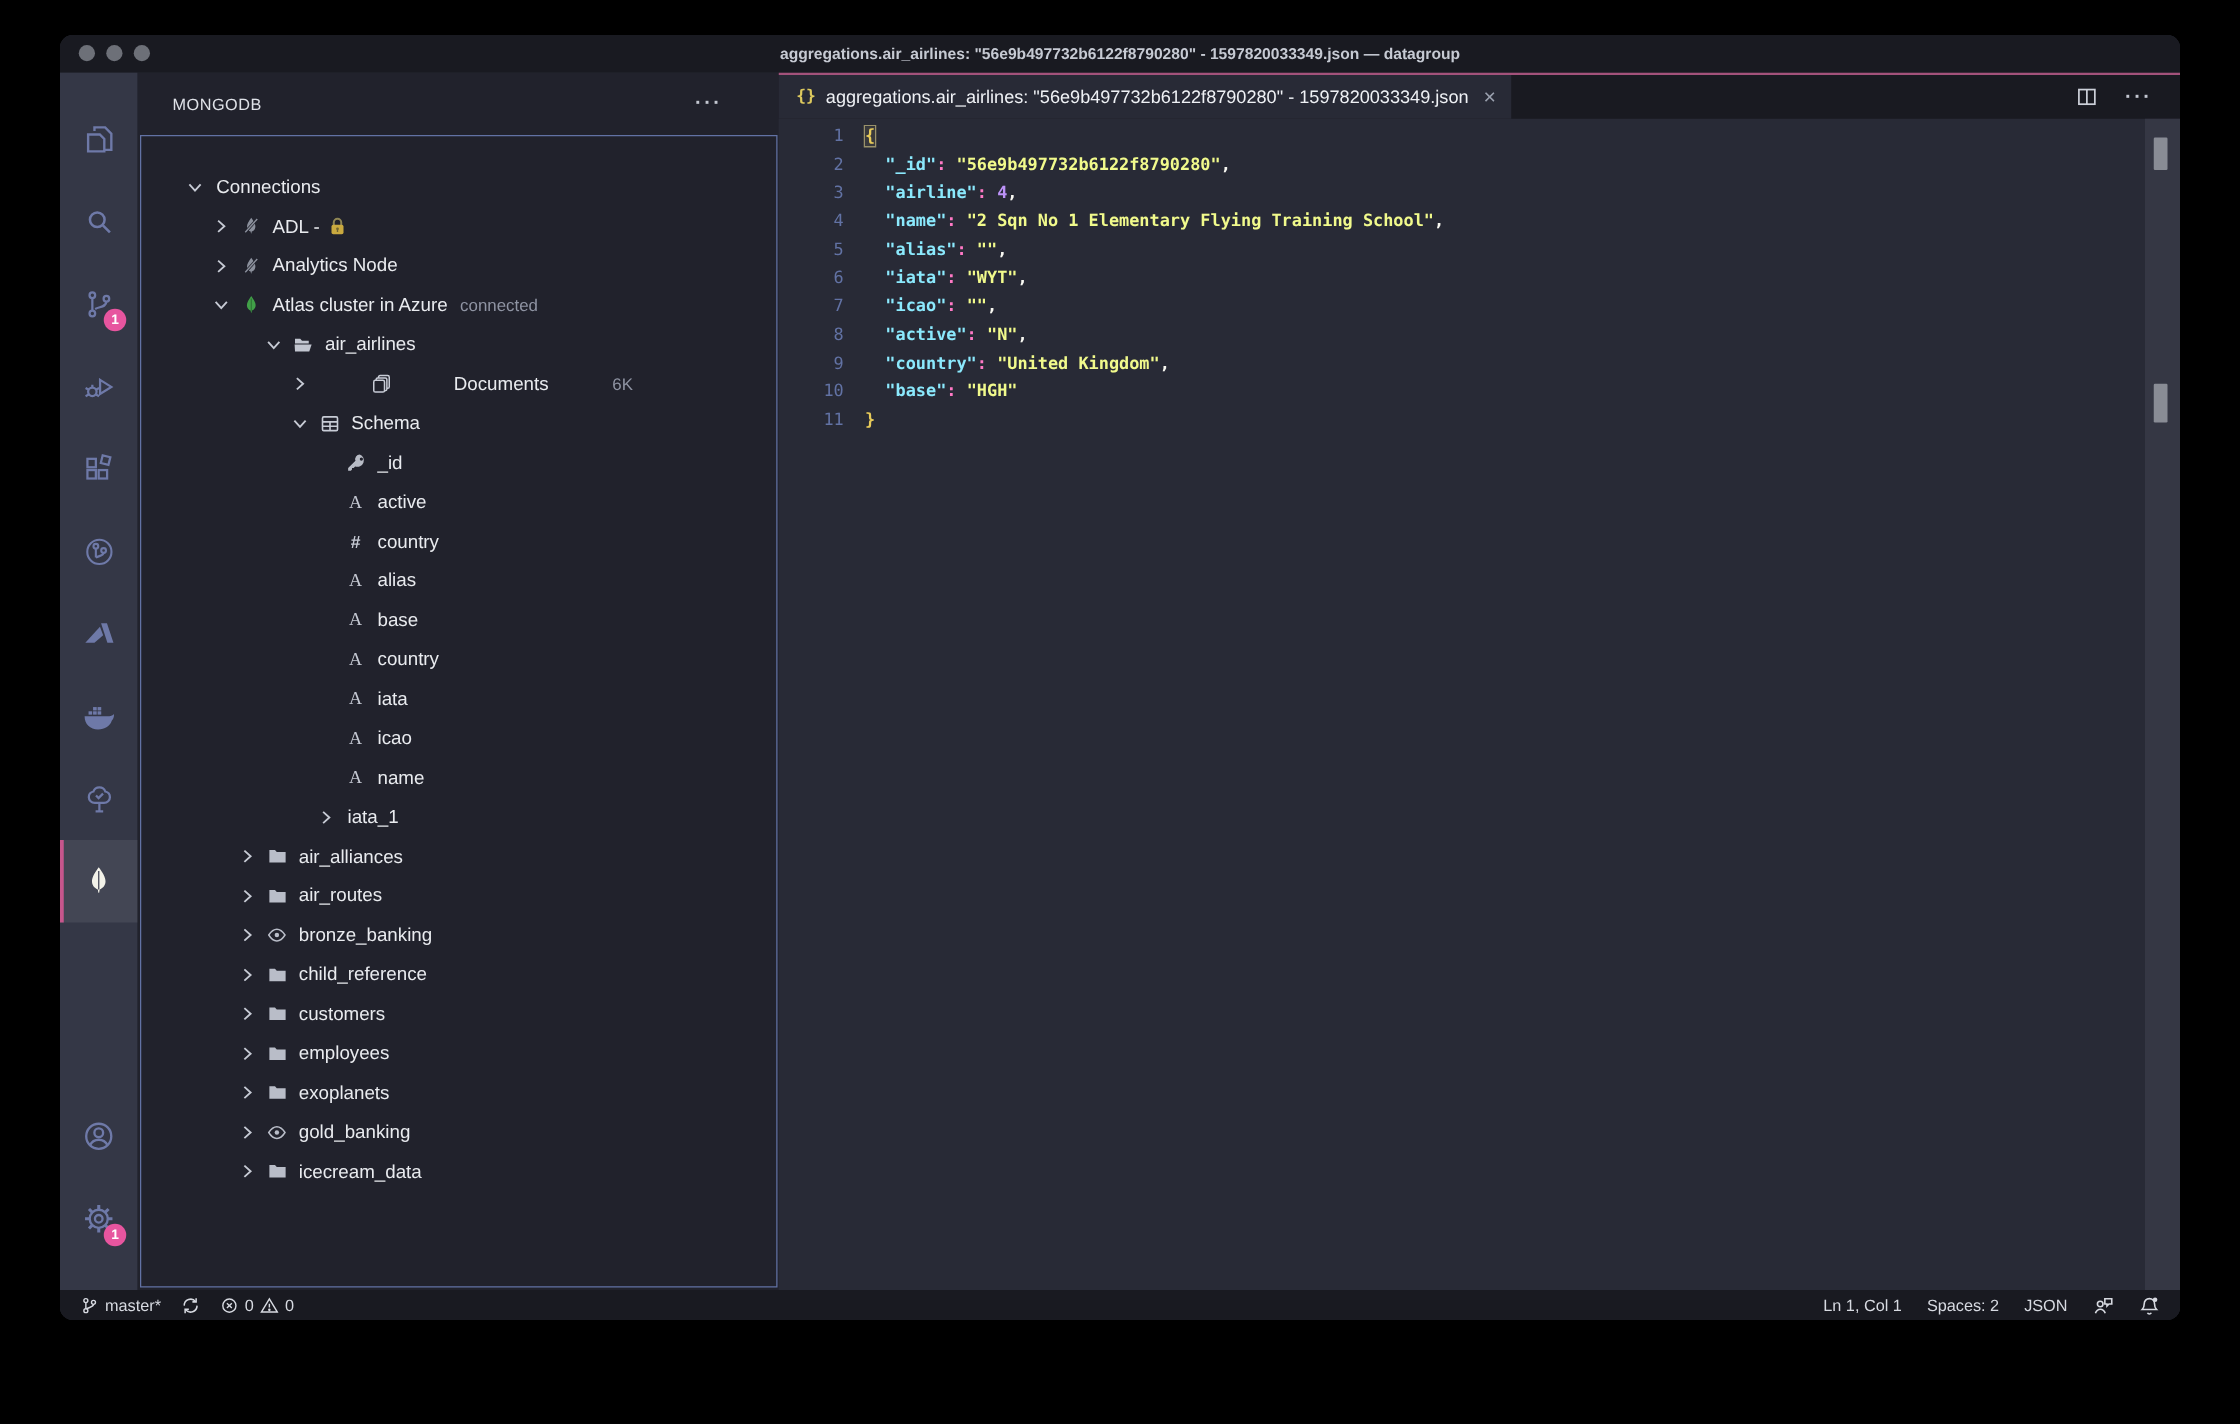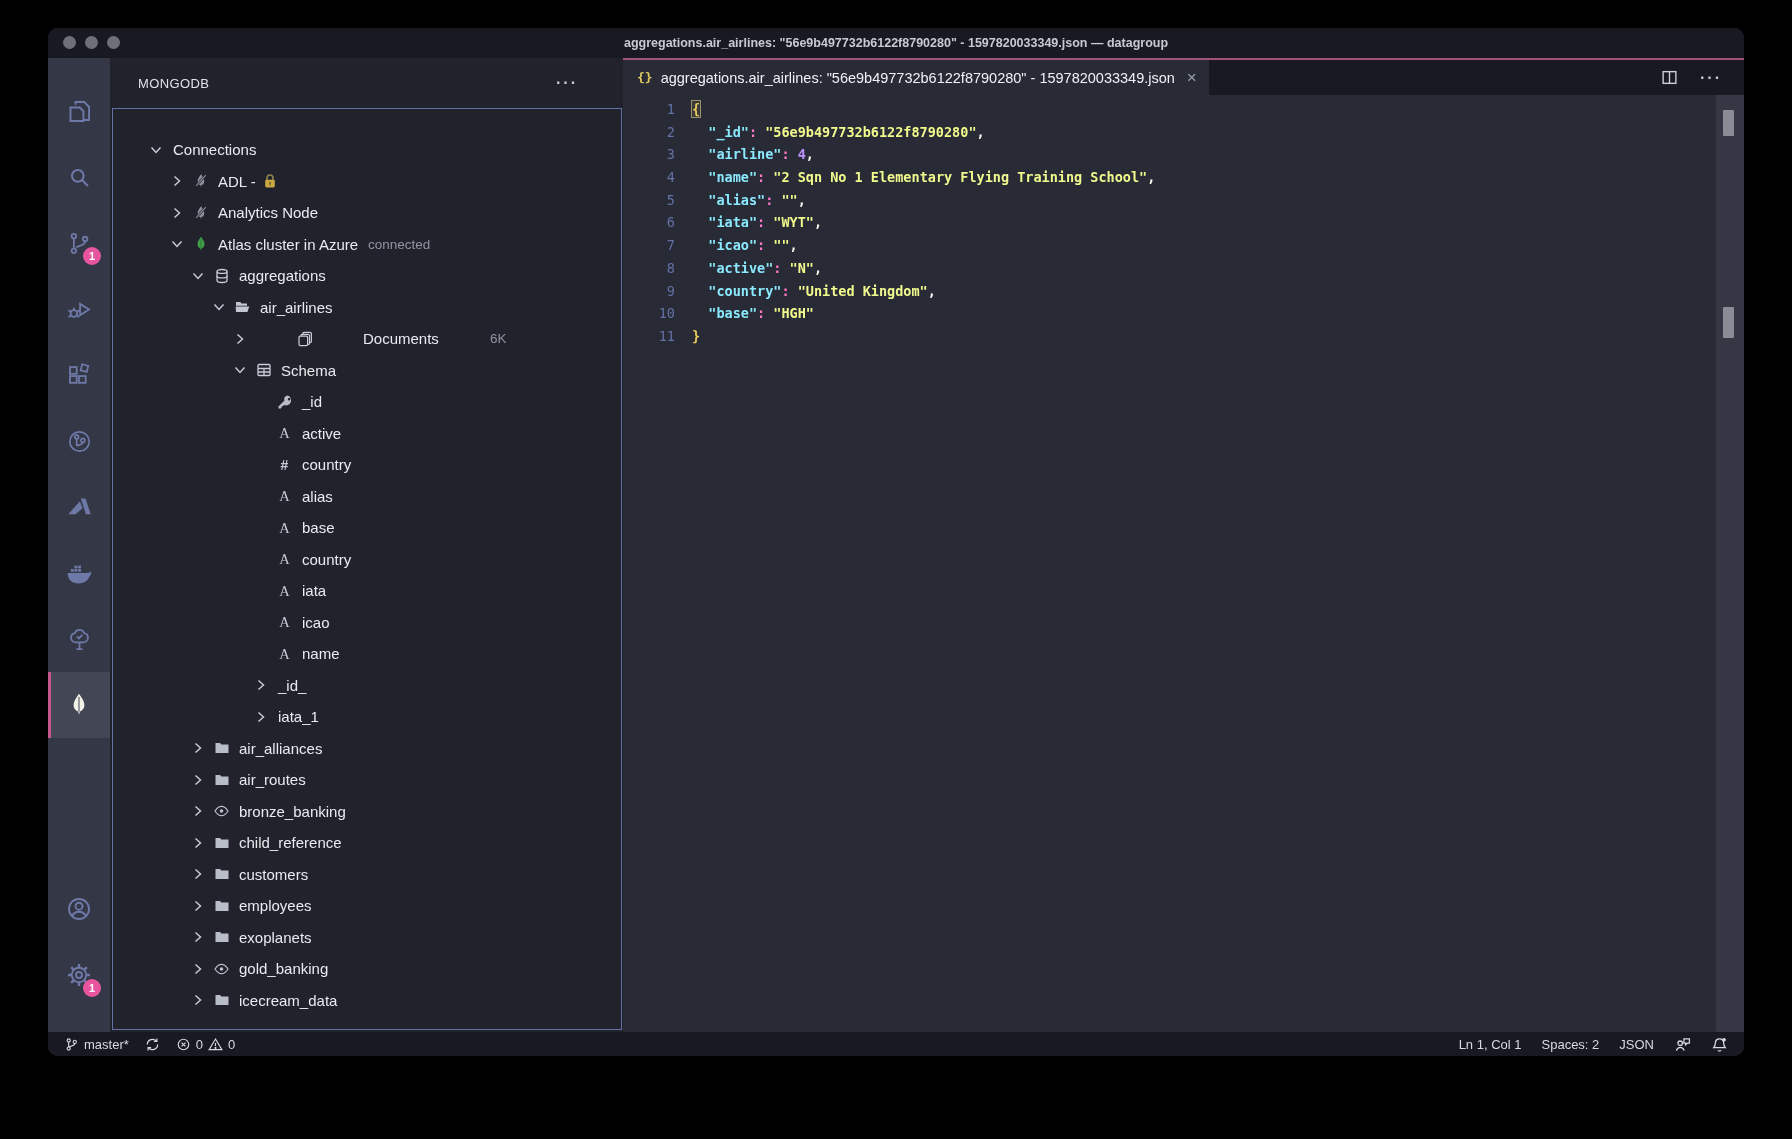--- a/index.html
+++ b/index.html
@@ -261,35 +261,20 @@
             </span>
             <span class="ticon">
               <svg width="16" height="16" viewBox="0 0 16 16">
                 <path d="M8 0.8c2.1 3 3.5 5.2 3.5 7.4 0 2.4-1.6 3.8-3 4.2l-.3 1.8h-.4l-.3-1.8c-1.4-.4-3-1.8-3-4.2 0-2.2 1.4-4.4 3.5-7.4z" fill="#41a048"></path>
                 <path d="M8 2.8v9.8" stroke="#2c6e33" stroke-width="0.8"></path>
               </svg>
             </span>
             <span class="tlabel">Atlas cluster in Azure</span>
             <span class="tmeta">connected</span>
           </div>
-          <div class="row" style="padding-left: 77px;">
-            <span class="chev">
-              <svg width="16" height="16" viewBox="0 0 16 16" fill="none" stroke="currentColor" stroke-width="1.5">
-                <path d="M3.5 5.5L8 10.5l4.5-5"></path>
-              </svg>
-            </span>
-            <span class="ticon">
-              <svg width="16" height="16" viewBox="0 0 16 16" fill="none" stroke="#c8ccd6" stroke-width="1.3">
-                <ellipse cx="8" cy="3.4" rx="5" ry="1.9"></ellipse>
-                <path d="M3 3.4v9.2c0 1.1 2.2 1.9 5 1.9s5-.8 5-1.9V3.4"></path>
-                <path d="M3 8c0 1.1 2.2 1.9 5 1.9S13 9.1 13 8"></path>
-              </svg>
-            </span>
-            <span class="tlabel">aggregations</span>
-          </div>
           <div class="row" style="padding-left: 98px;">
             <span class="chev">
               <svg width="16" height="16" viewBox="0 0 16 16" fill="none" stroke="currentColor" stroke-width="1.5">
                 <path d="M3.5 5.5L8 10.5l4.5-5"></path>
               </svg>
             </span>
             <span class="ticon">
               <svg width="17" height="16" viewBox="0 0 16 16" fill="#c2c6d0">
                 <path d="M1.5 3h4.2l1.4 1.5h5.4v2.2H1.5z"></path>
                 <path d="M1.2 7.5h13.6l-1.9 5.6H1.5z"></path>
@@ -384,28 +369,20 @@
               <span class="field-glyph">A</span>
             </span>
             <span class="tlabel">icao</span>
           </div>
           <div class="row" style="padding-left: 140px;">
             <span class="chev"></span>
             <span class="ticon">
               <span class="field-glyph">A</span>
             </span>
             <span class="tlabel">name</span>
-          </div>
-          <div class="row" style="padding-left: 140px;">
-            <span class="chev">
-              <svg width="16" height="16" viewBox="0 0 16 16" fill="none" stroke="currentColor" stroke-width="1.5">
-                <path d="M5.5 3.5L10.5 8l-5 4.5"></path>
-              </svg>
-            </span>
-            <span class="tlabel">_id_</span>
           </div>
           <div class="row" style="padding-left: 140px;">
             <span class="chev">
               <svg width="16" height="16" viewBox="0 0 16 16" fill="none" stroke="currentColor" stroke-width="1.5">
                 <path d="M5.5 3.5L10.5 8l-5 4.5"></path>
               </svg>
             </span>
             <span class="tlabel">iata_1</span>
           </div>
           <div class="row" style="padding-left: 77px;">

